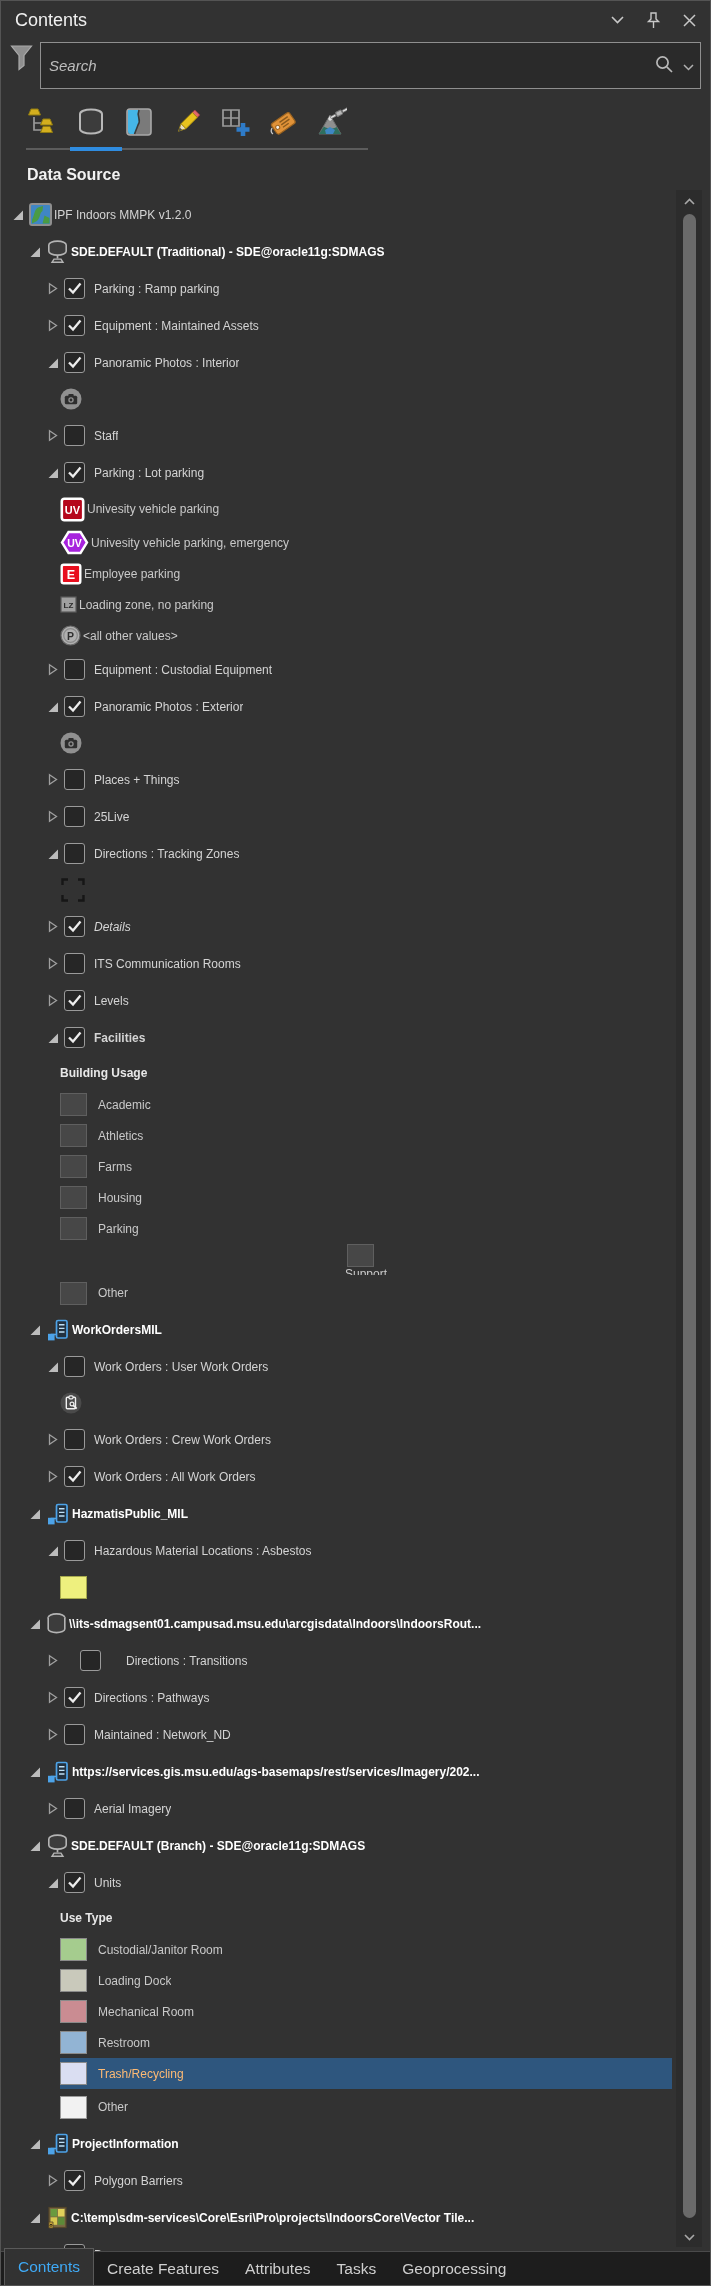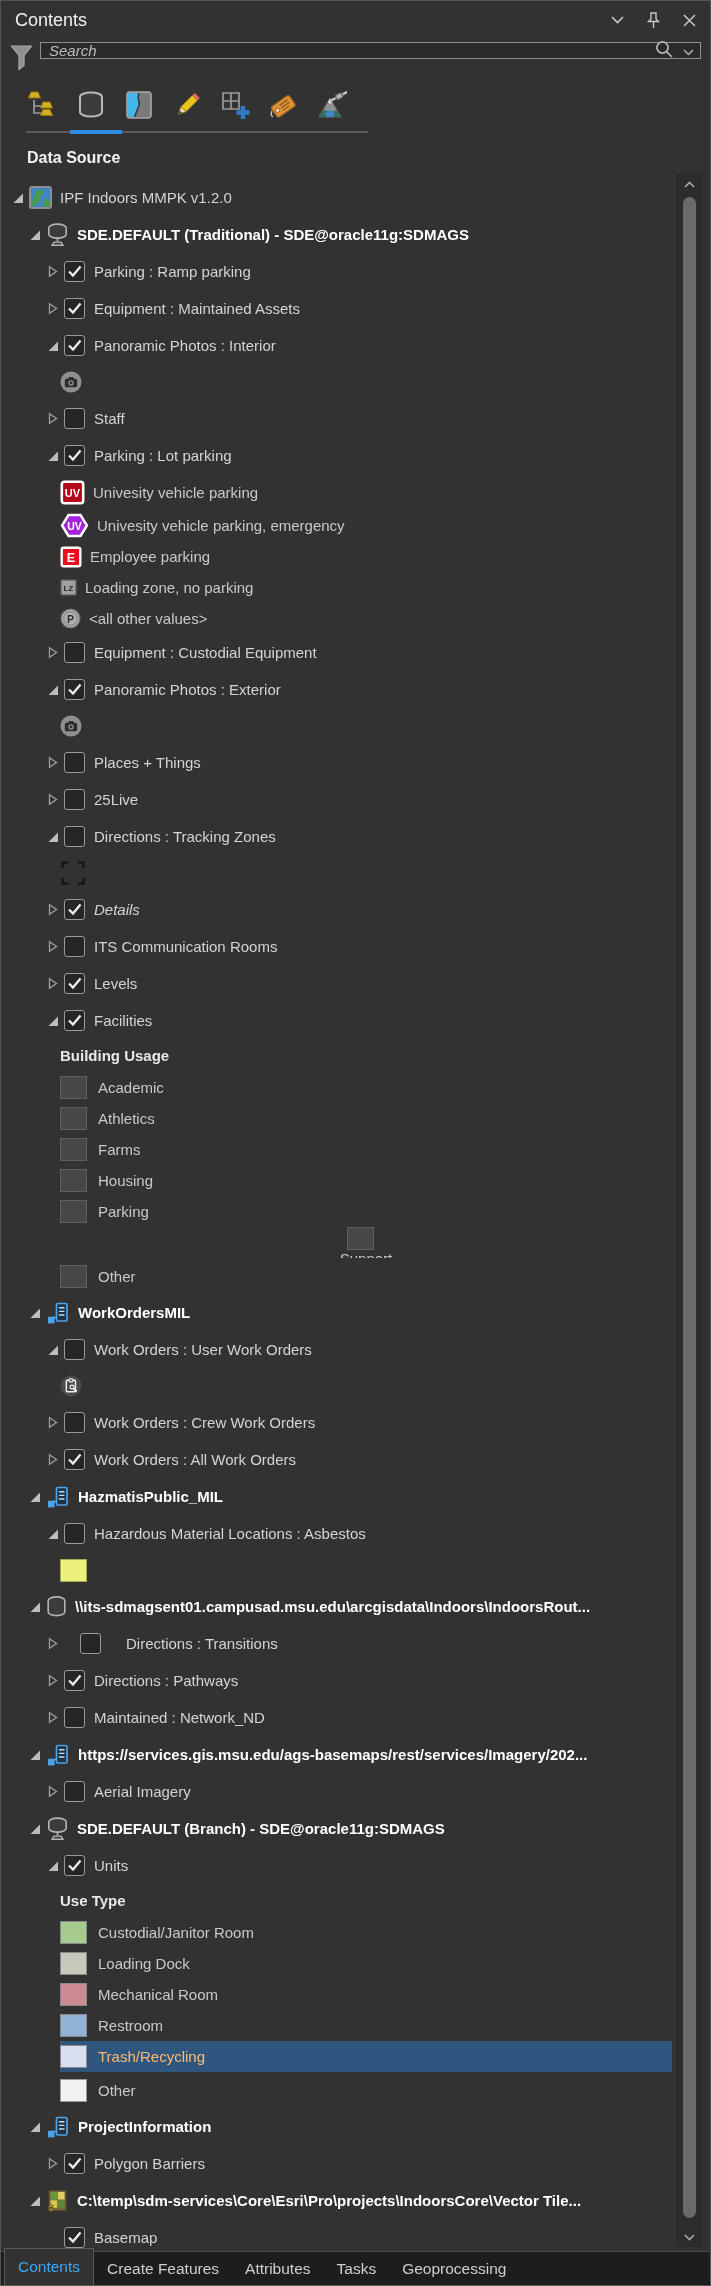--- a/index.html
+++ b/index.html
@@ -9,21 +9,21 @@
 
   
   .titlebar { height:36px; display:flex; align-items:center; padding:2px 12px 0 14px; flex-shrink:0; }
   .title { font-size:18px; color:#f0f0f0; }
   .titlebar-controls { margin-left:auto; display:flex; align-items:center; gap:18px; }
   .tb-btn { display:flex; align-items:center; justify-content:center; width:18px; height:18px; }
 
   
   .search-row { display:flex; align-items:flex-start; padding:5px 9px 4px 7px; gap:6px; flex-shrink:0; }
   .filter-btn { width:26px; height:30px; display:flex; align-items:center; justify-content:center; }
-  .search-box { flex:1; height:17px; border:1px solid #8f8f8f; background:#2a2a2a; display:flex; align-items:center; padding:0 6px 0 8px; }
+  .search-box { flex:1; height:47px; border:1px solid #8f8f8f; background:#2a2a2a; display:flex; align-items:center; padding:0 6px 0 8px; }
   .search-box input { flex:1; background:transparent; border:none; outline:none; color:#d8d8d8; font-size:15px; font-style:italic; font-family:"Liberation Sans",sans-serif; }
   .search-box input::placeholder { color:#bdbdbd; font-style:italic; }
   .search-icons { display:flex; align-items:center; gap:10px; }
 
   
   .toolbar { padding:12px 0 0 25px; flex-shrink:0; }
   .toolbar-icons { display:flex; gap:14px; }
   .tool { width:34px; height:34px; display:flex; align-items:center; justify-content:center; }
   .tab-line { margin:9px 0 0 25px; width:342px; height:2px; background:#5c5c5c; position:relative; }
   .tab-line .active-seg { position:absolute; left:44px; top:-1px; width:52px; height:4px; background:#2f8ce0; }
@@ -33,23 +33,23 @@
 
   
   .tree { flex:1; position:relative; padding-top:8px; overflow:hidden; }
   .tree-row { display:flex; align-items:center; }
   .t-group, .t-source, .t-layer { height:37px; }
   .t-legend { height:31px; }
   .t-legend.tall { height:36px; }
   .t-legend-header { height:33px; }
   .expander { width:13px; margin-right:5px; display:flex; align-items:center; justify-content:center; flex-shrink:0; }
   .checkbox { width:21px; height:21px; border:1px solid #9a9a9a; border-radius:3px; background:#262626; margin-right:9px; display:flex; align-items:center; justify-content:center; flex-shrink:0; }
-  .row-icon { margin-right:8px; display:flex; align-items:flex-end; flex-shrink:0; }
+  .row-icon { margin-right:2px; display:flex; align-items:flex-end; flex-shrink:0; }
   .swatch { width:27px; height:23px; border:1px solid #7f7f7f; margin-right:11px; flex-shrink:0; }
-  .label { font-size:15px; color:#d4d4d4; white-space:nowrap; overflow:hidden; }
+  .label { font-size:12px; color:#d4d4d4; white-space:nowrap; overflow:hidden; }
   .t-source .label { font-weight:bold; color:#ffffff; }
   .t-legend .label { color:#c9c9c9; }
   .t-legend-header .label { font-weight:bold; color:#e8e8e8; }
   .tree-row.selected { background:#2e567e; }
   .tree-row.selected .label { color:#fdba74; }
 
   
   .scrollbar { position:absolute; top:2px; right:8px; bottom:4px; width:26px; background:#2c2c2c; display:flex; flex-direction:column; align-items:center; padding:4px 0 3px 0; }
   .scroll-thumb { width:13px; flex:1; background:#6a6a6a; border-radius:7px; margin:6px 0 12px 0; }
   .scroll-btn { height:14px; display:flex; align-items:center; justify-content:center; flex-shrink:0; }
@@ -425,21 +425,21 @@
             <path d="M1.5 1.8 L8.5 6.5 L1.5 11.2 Z" fill="none" stroke="#9f9f9f" stroke-width="1.3"></path>
           </svg>
         </span>
         <span class="checkbox">
           <svg width="15" height="13" viewBox="0 0 15 13">
             <path d="M2 6.5 L6 10.5 L13.5 1.5" fill="none" stroke="#ededed" stroke-width="2.3"></path>
           </svg>
         </span>
         <span class="label">Levels</span>
       </div>
-      <div class="tree-row t-layer" style="margin-left: 45px; margin-right: 38px;">
+      <div class="tree-row t-layer" style="margin-left: 45px; margin-right: 38px; font-weight: bold;">
         <span class="expander">
           <svg width="12" height="12" viewBox="0 0 12 12">
             <path d="M11 1.5 V11 H1.5 Z" fill="#bcbcbc"></path>
           </svg>
         </span>
         <span class="checkbox">
           <svg width="15" height="13" viewBox="0 0 15 13">
             <path d="M2 6.5 L6 10.5 L13.5 1.5" fill="none" stroke="#ededed" stroke-width="2.3"></path>
           </svg>
         </span>

